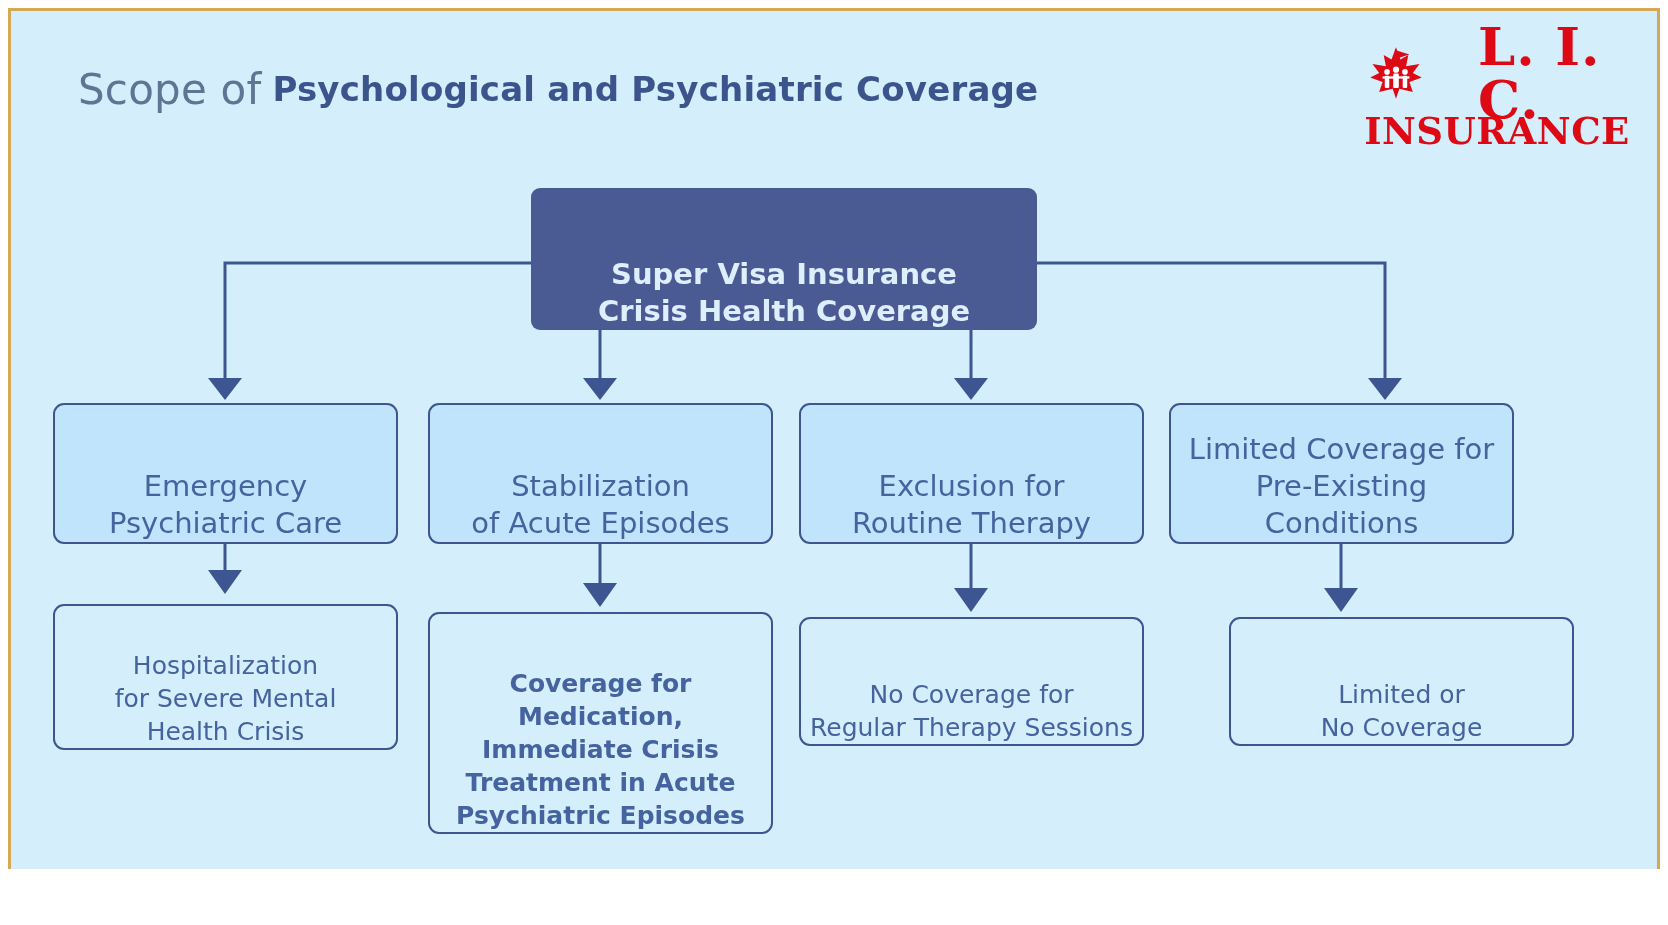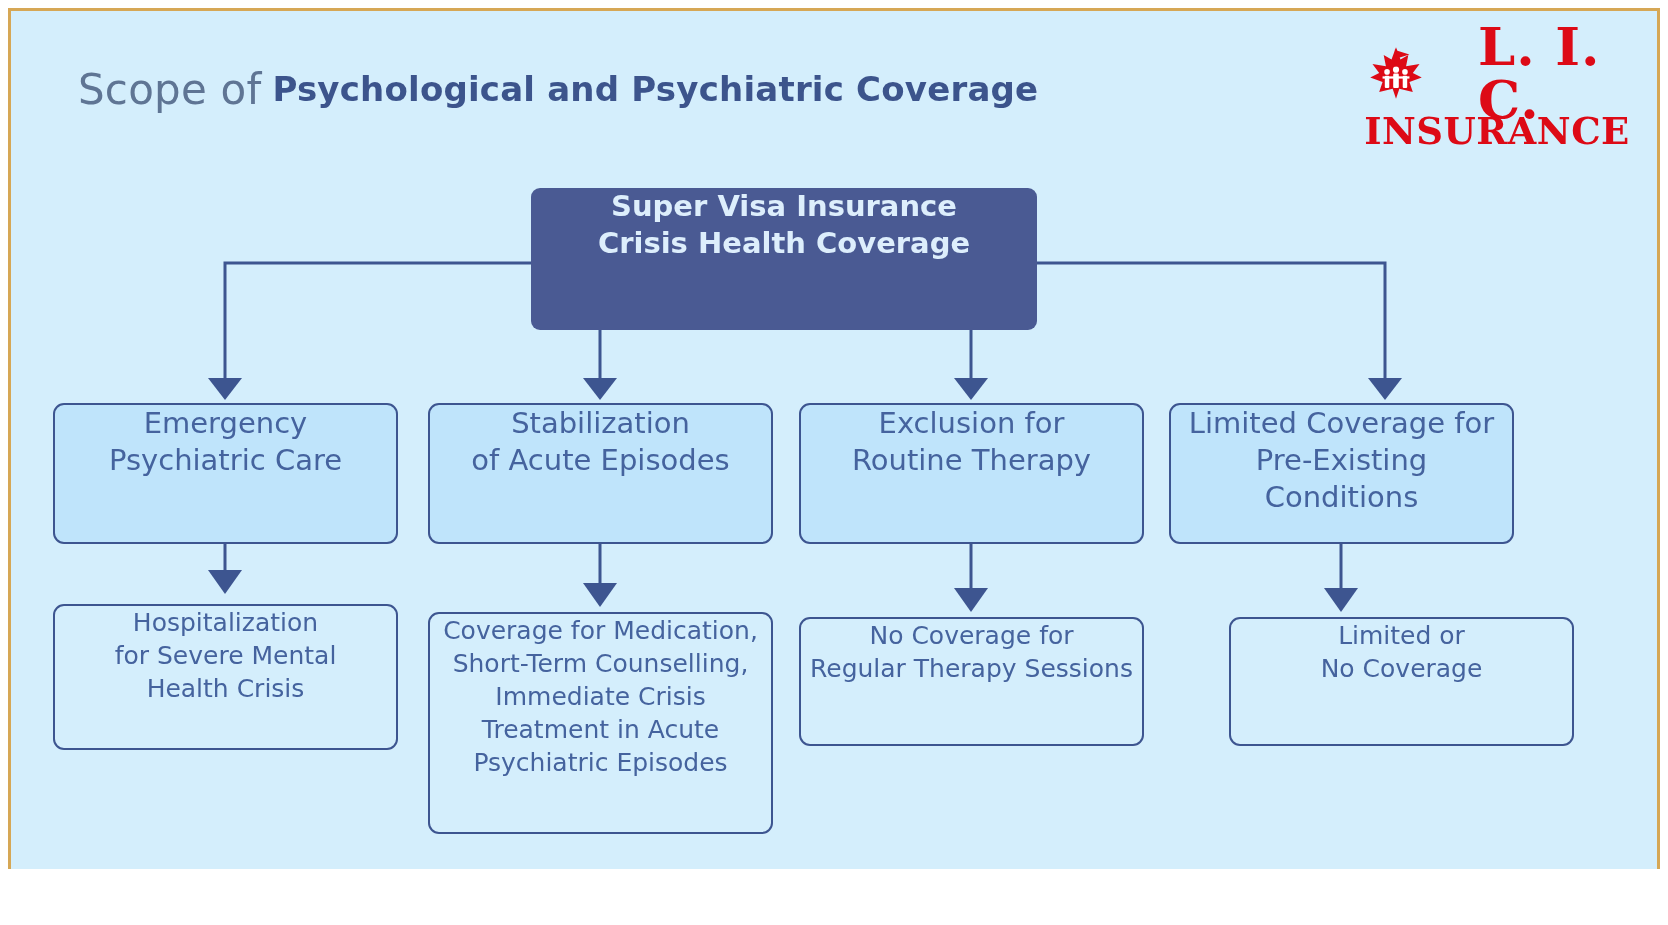--- a/index.html
+++ b/index.html
@@ -97,21 +97,21 @@
     font-weight: 700;
     color: #dd0a16;
     line-height: 1;
     letter-spacing: 0.5px;
     margin-top: 9px;
   }
   .node {
     position: absolute;
     box-sizing: border-box;
     display: flex;
-    align-items: flex-start;
+    align-items: flex-end;
     justify-content: center;
     text-align: center;
   }
   .node-root {
     background: #4a5a93;
     border-radius: 9px;
     color: #ddeefc;
     font-size: 29px;
     font-weight: 700;
     line-height: 1.28;
@@ -238,24 +238,23 @@
   </div>
 
   <div class="node node-l3" style="left:53px; top:604px; width:345px; height:146px;">
     <div>
       <span>Hospitalization</span>
       <span>for Severe Mental</span>
       <span>Health Crisis</span>
     </div>
   </div>
 
-  <div class="node node-l3" style="left:428px; top:612px; width:345px; height:222px;">
+  <div class="node node-l3" style="left:428px; top:612px; width:345px; height:222px;font-weight:bold;">
     <div>
       <span>Coverage for Medication,</span>
-      <span>Short-Term Counselling,</span>
       <span>Immediate Crisis</span>
       <span>Treatment in Acute</span>
       <span>Psychiatric Episodes</span>
     </div>
   </div>
 
   <div class="node node-l3" style="left:799px; top:617px; width:345px; height:129px;">
     <div>
       <span>No Coverage for</span>
       <span>Regular Therapy Sessions</span>

